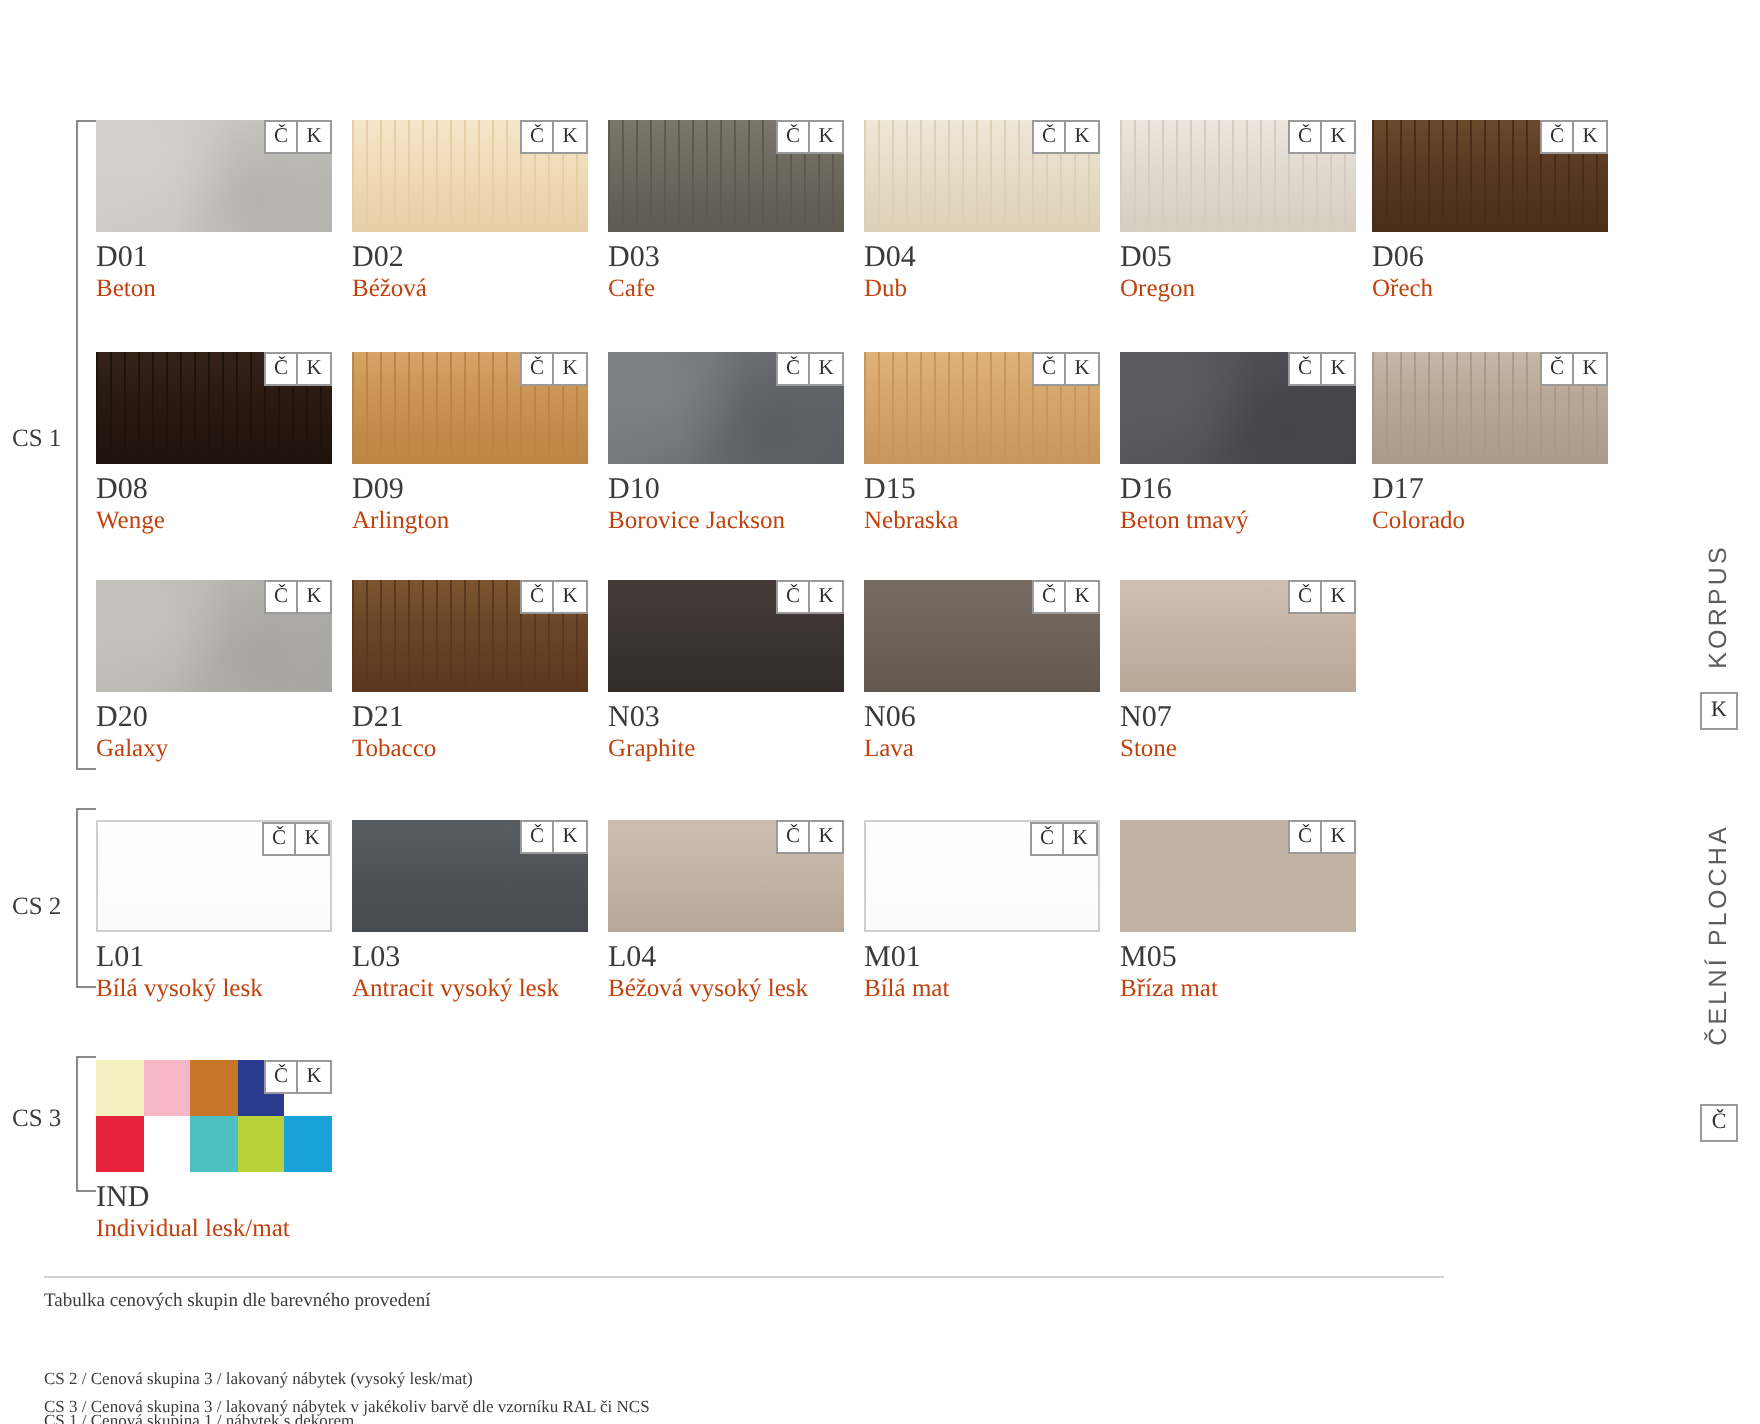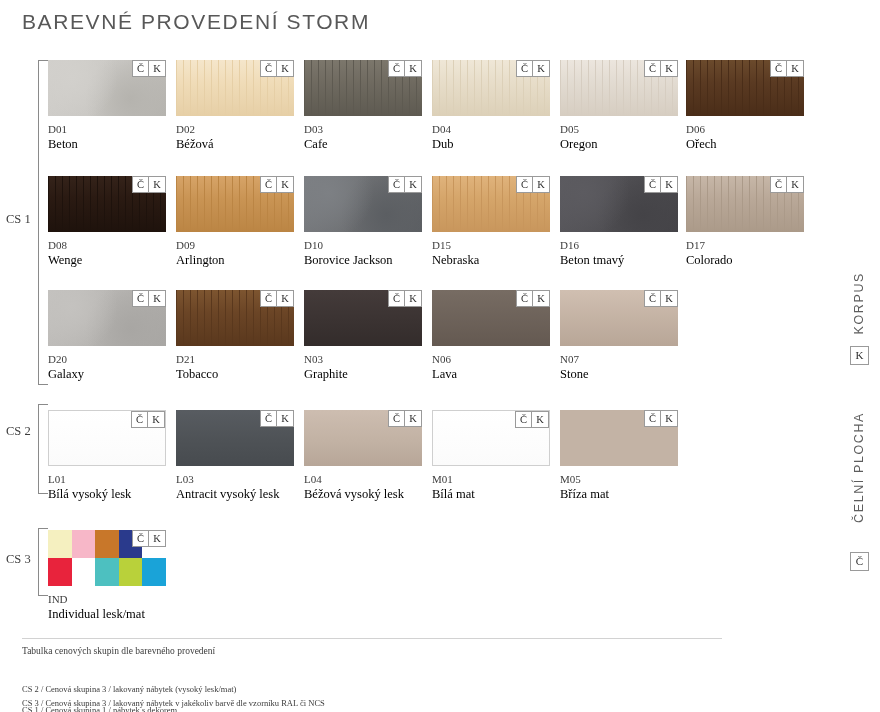--- a/index.html
+++ b/index.html
@@ -78,28 +78,28 @@
     line-height: 15px;
     text-align: center;
     color: #2e2e2e;
   }
   .badge + .badge {
     border-left: none;
   }
   .sw-code {
     margin-top: 6px;
     font-family: "Liberation Serif", serif;
-    font-size: 11px;
+    font-size: 15px;
     color: #3b3b3b;
     line-height: 15px;
   }
   .sw-name {
     font-family: "Liberation Serif", serif;
     font-size: 12.5px;
-    color: #000000;
+    color: #c2410c;
     line-height: 15px;
     white-space: nowrap;
   }
   
   .ind-tile {
     position: relative;
     width: 118px;
     height: 56px;
     display: grid;
     grid-template-columns: repeat(5, 1fr);
@@ -165,27 +165,26 @@
     border-top-color: transparent;
     border-left-color: transparent;
     border-right-color: transparent;
   }
 </style>
 </head>
 <body>
 
 <div class="page">
 
-  <div class="title">BAREVNÉ PROVEDENÍ STORM</div>
 
   <div id="groups-layer">
       <div class="bracket" style="left: 38px; top: 60px; height: 325px;"></div>
       <div class="group-label" style="left: 6px; top: 212px;">CS 1</div>
       <div class="bracket" style="left: 38px; top: 404px; height: 90px;"></div>
-      <div class="group-label" style="left: 6px; top: 424px;">CS 2</div>
+      <div class="group-label" style="left: 6px; top: 446px;">CS 2</div>
       <div class="bracket" style="left: 38px; top: 528px; height: 68px;"></div>
       <div class="group-label" style="left: 6px; top: 552px;">CS 3</div>
     </div>
   <div id="grid-layer">
       <div class="swatch" style="left: 48px; top: 60px;">
         <div class="sw-box" style="background: radial-gradient(circle at 20% 30%, rgb(210, 208, 204) 0%, rgba(255, 255, 255, 0) 45%), radial-gradient(circle at 70% 70%, rgb(181, 179, 174) 0%, rgba(255, 255, 255, 0) 50%), linear-gradient(120deg, rgb(210, 208, 204) 0%, rgb(201, 199, 195) 50%, rgb(181, 179, 174) 100%) rgb(201, 199, 195);">
           <div class="badges">
             <div class="badge">Č</div>
             <div class="badge">K</div>
           </div>

